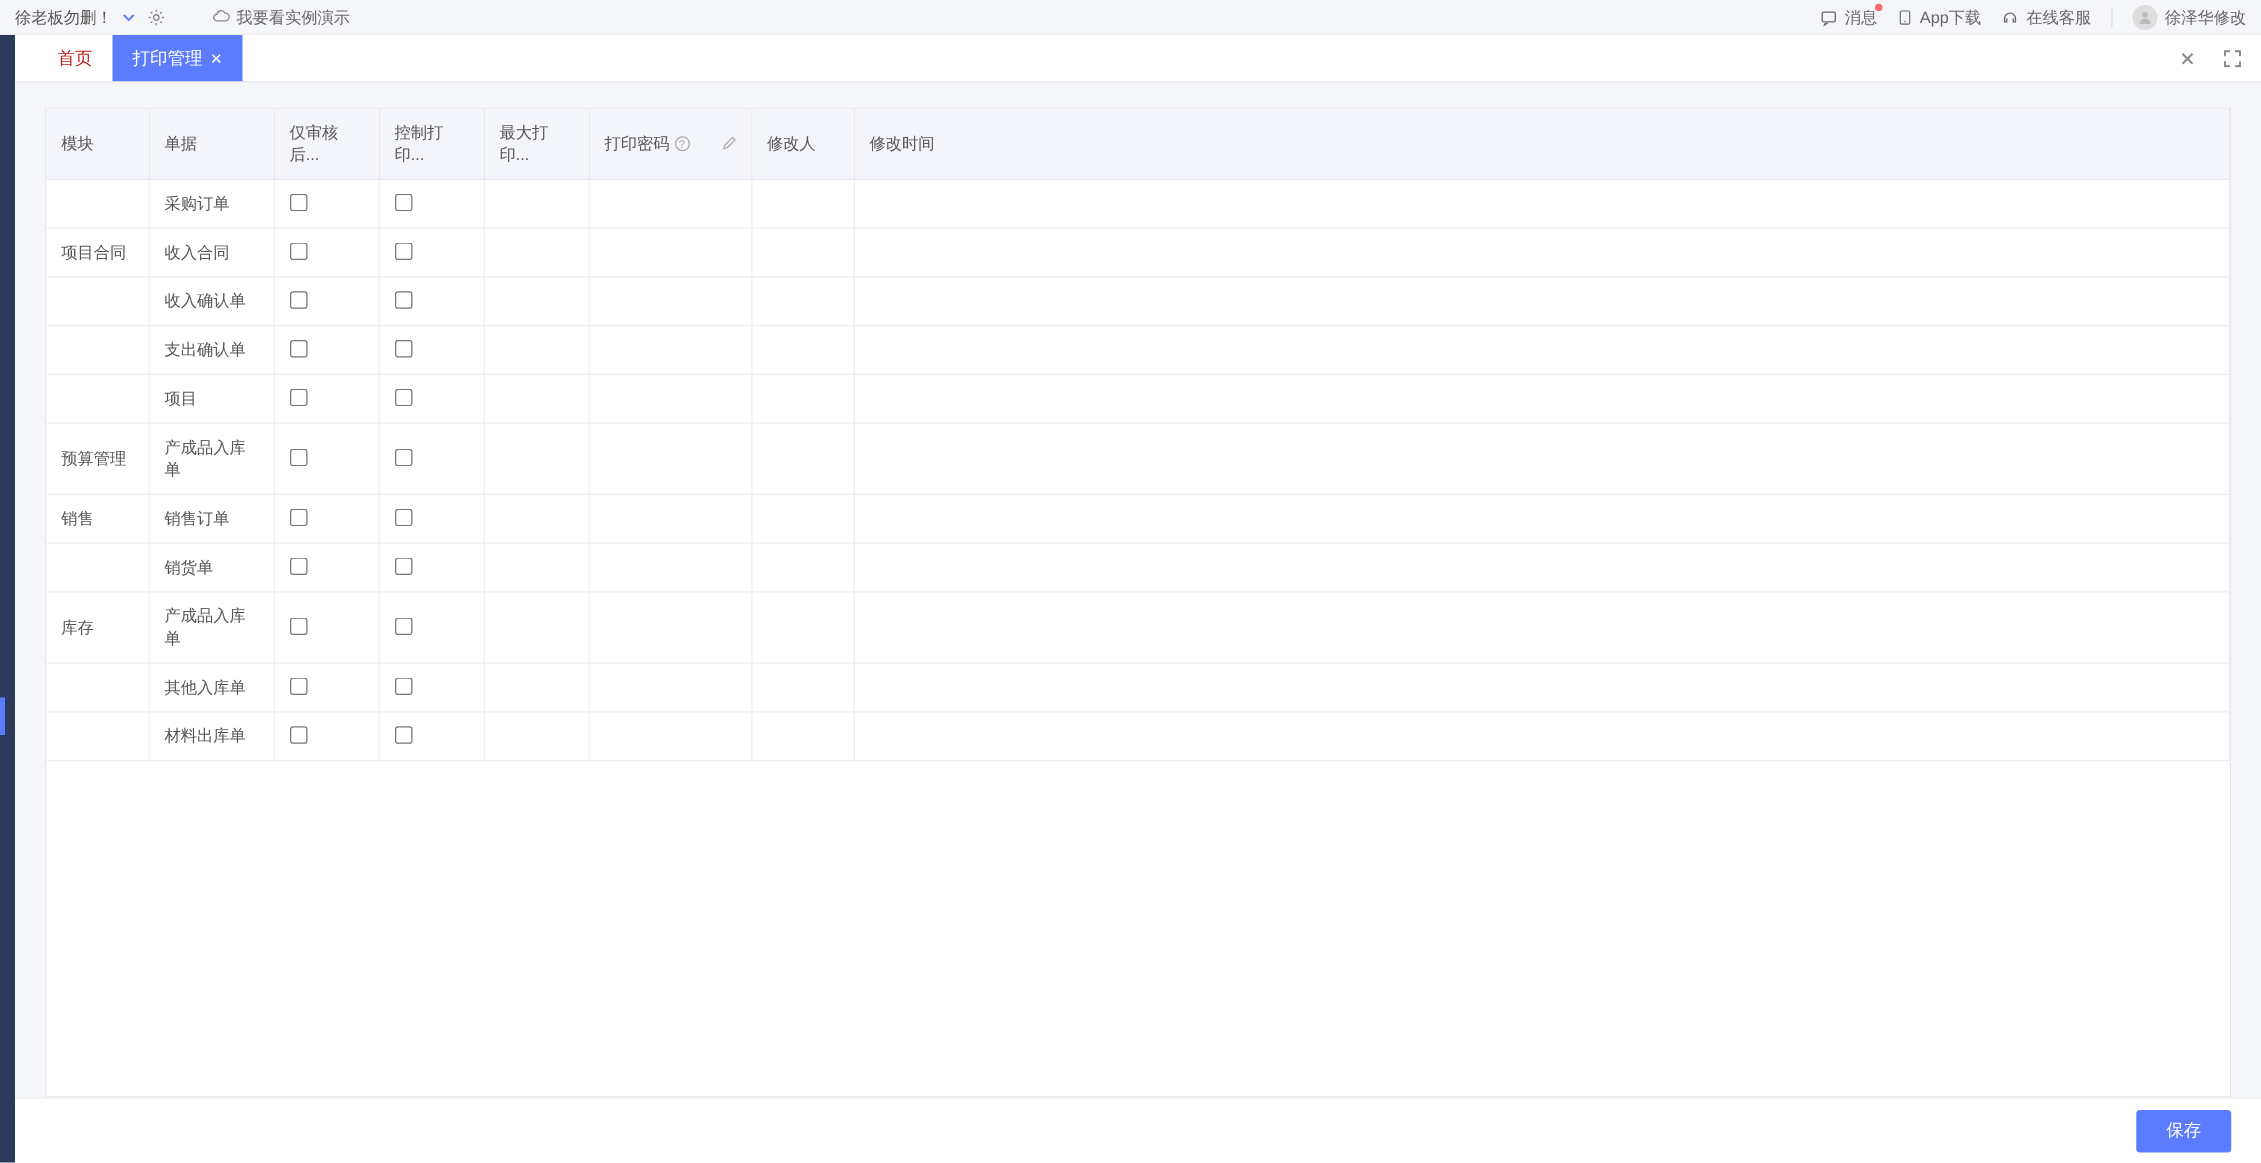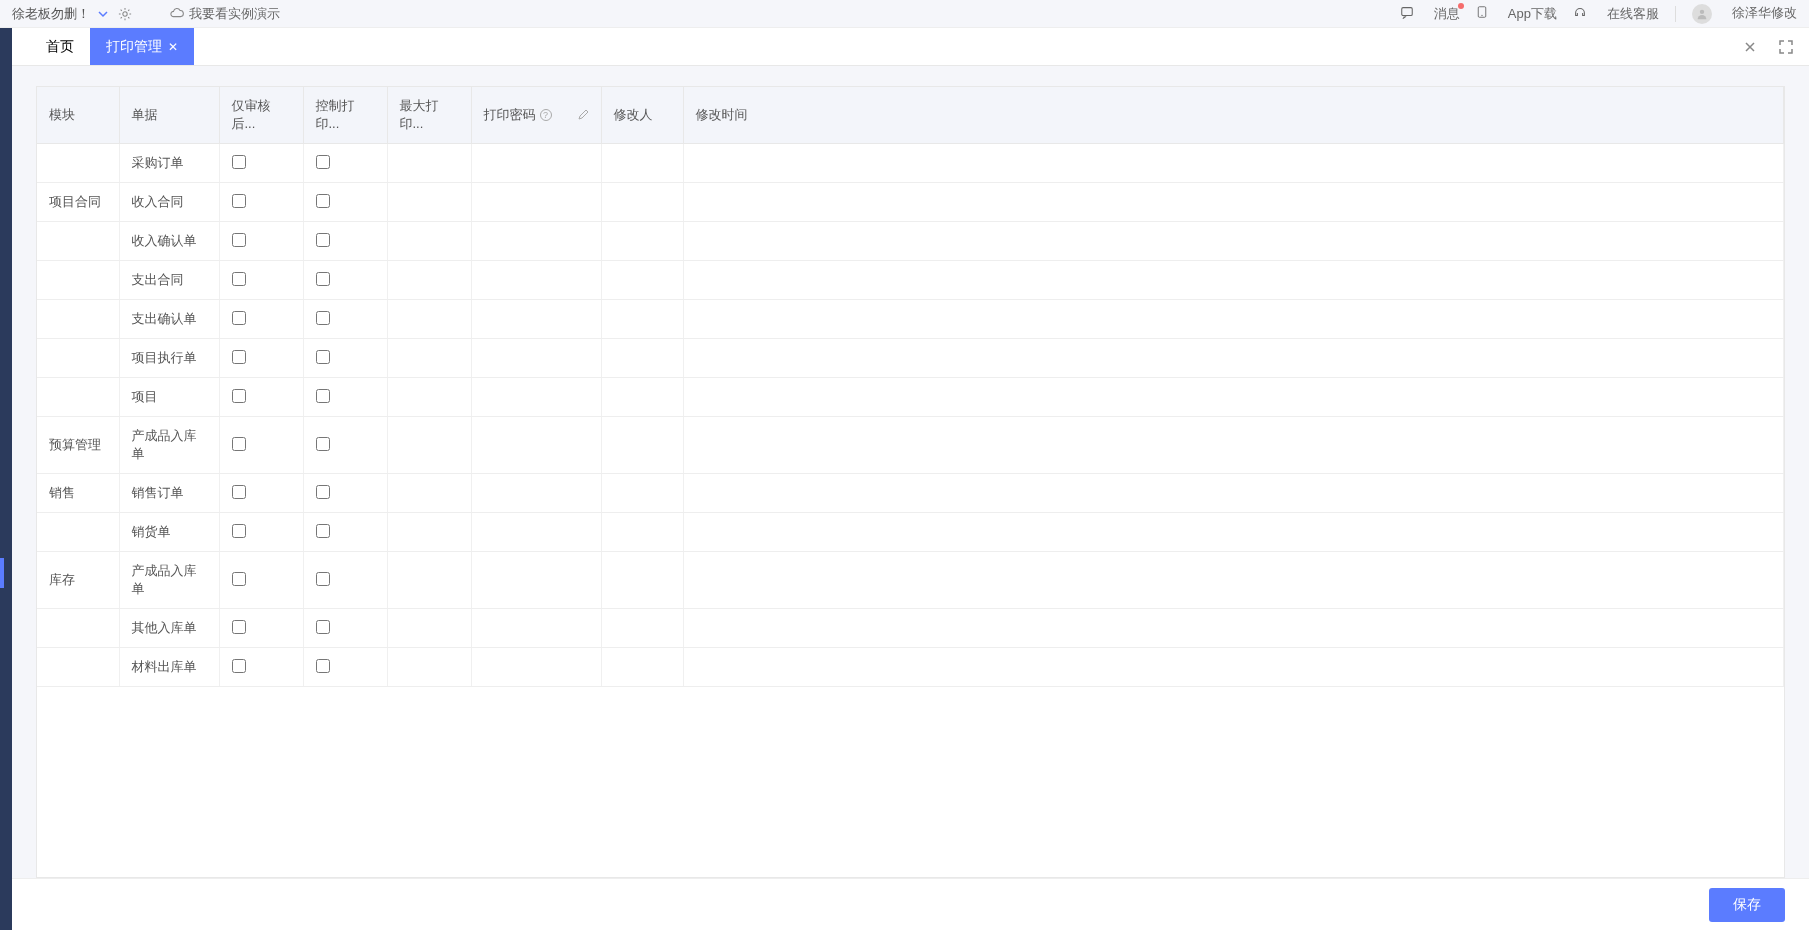--- a/index.html
+++ b/index.html
@@ -7,32 +7,32 @@
 .app { display: flex; flex-direction: column; height: 100vh; width: 100vw; }
 
 
 .header { height: 28px; background: #f5f6fa; display: flex; align-items: center; padding: 0 12px; border-bottom: 1px solid #eee; position: relative; }
 .header-left { display: flex; align-items: center; gap: 10px; }
 .company-select { display: flex; align-items: center; gap: 8px; color: #555; cursor: pointer; }
 .chevron-down { width: 10px; height: 10px; display: inline-block; }
 .gear-icon { width: 14px; height: 14px; color: #888; cursor: pointer; }
 .demo-link { margin-left: 28px; display: flex; align-items: center; gap: 5px; color: #666; cursor: pointer; }
 .header-right { margin-left: auto; display: flex; align-items: center; gap: 16px; color: #666; }
-.header-item { display: flex; gap: 20px; cursor: pointer; position: relative; }
+.header-item { display: flex; align-items: center; gap: 6px; cursor: pointer; position: relative; }
 .badge-dot { position: absolute; top: -2px; right: -4px; width: 6px; height: 6px; background: #f56c6c; border-radius: 50%; }
 .divider { width: 1px; height: 16px; background: #ddd; }
 .avatar { width: 20px; height: 20px; border-radius: 50%; background: #ddd; display: flex; align-items: center; justify-content: center; }
 
 
 .sidebar { position: absolute; left: 0; top: 28px; bottom: 0; width: 12px; background: #2b3a5c; z-index: 5; }
 .sidebar-accent { position: absolute; left: 0; top: 530px; width: 4px; height: 30px; background: #5b7cff; }
 
 
 .tabs-row { height: 38px; background: #fff; display: flex; align-items: stretch; padding-left: 18px; border-bottom: 1px solid #e8e8e8; margin-left: 12px; position: relative; }
-.tab { display: flex; align-items: center; padding: 0 16px; color: #000000; cursor: pointer; font-size: 14px; }
+.tab { display: flex; align-items: center; padding: 0 16px; color: #b91c1c; cursor: pointer; font-size: 14px; }
 .tab.active { background: #5b7cff; color: #fff; }
 .tab-close { margin-left: 6px; font-size: 12px; cursor: pointer; }
 .tabs-right { margin-left: auto; display: flex; align-items: center; gap: 14px; padding-right: 12px; color: #888; }
 .icon-btn { cursor: pointer; padding: 4px; }
 
 
 .content { flex: 1; margin-left: 12px; background: #f5f6fa; overflow: hidden; display: flex; flex-direction: column; }
 .content-inner { flex: 1; margin: 20px 24px 0 24px; background: transparent; overflow: hidden; display: flex; flex-direction: column; }
 
 
@@ -207,41 +207,21 @@
                   <td>收入确认单</td>
                   <td><input type="checkbox" style=""></td>
                   <td><input type="checkbox" style=""></td>
                   <td></td>
                   <td></td>
                   <td></td>
                   <td></td>
                 </tr>
                 <tr>
                   <td></td>
-                  <td>支出合同</td>
-                  <td><input type="checkbox" style=""></td>
-                  <td><input type="checkbox" style=""></td>
-                  <td></td>
-                  <td></td>
-                  <td></td>
-                  <td></td>
-                </tr>
-                <tr>
-                  <td></td>
                   <td>支出确认单</td>
-                  <td><input type="checkbox" style=""></td>
-                  <td><input type="checkbox" style=""></td>
-                  <td></td>
-                  <td></td>
-                  <td></td>
-                  <td></td>
-                </tr>
-                <tr>
-                  <td></td>
-                  <td>项目执行单</td>
                   <td><input type="checkbox" style=""></td>
                   <td><input type="checkbox" style=""></td>
                   <td></td>
                   <td></td>
                   <td></td>
                   <td></td>
                 </tr>
                 <tr>
                   <td></td>
                   <td>项目</td>

